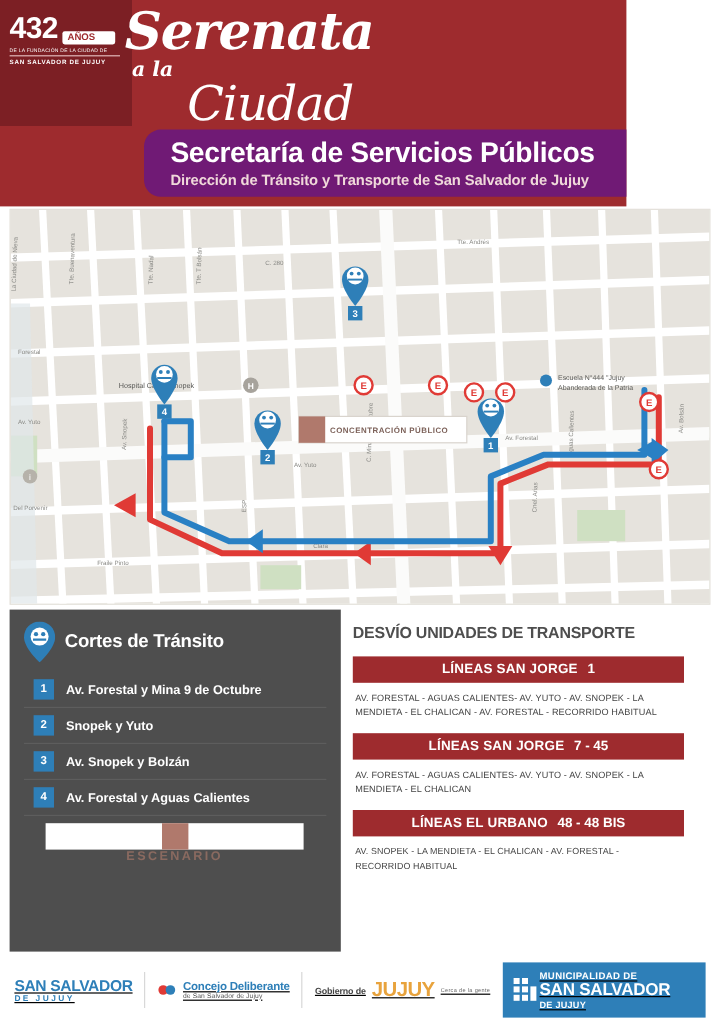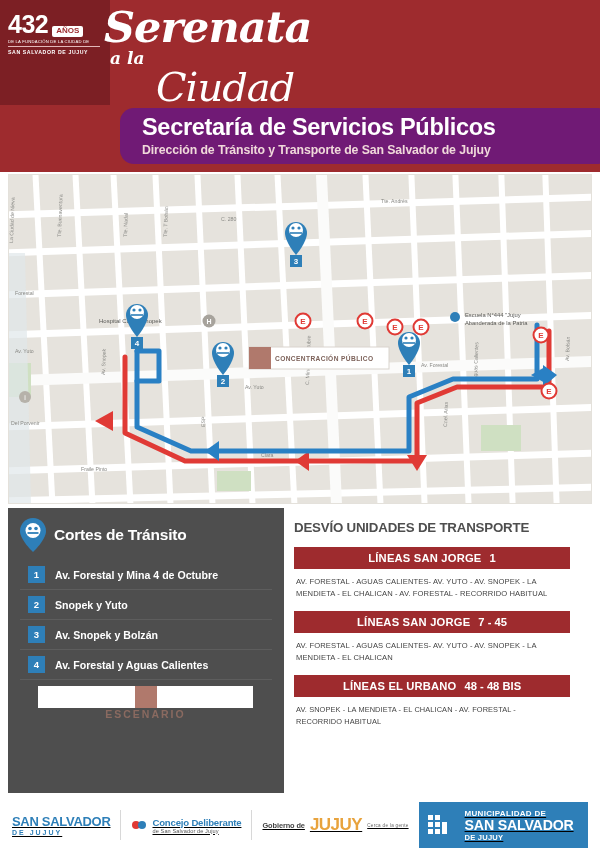--- a/index.html
+++ b/index.html
@@ -5,39 +5,39 @@
   * { box-sizing: border-box; margin: 0; padding: 0; }
   body {
     width: 600px; height: 854px; overflow: hidden;
     font-family: "Liberation Sans", sans-serif;
     background: #ffffff;
   }
   .page { position: relative; width: 600px; height: 854px; }
 
   
   .header {
-    position: relative; width: 600px; height: 172px;
+    position: relative; width: 522px; height: 172px;
     background: #9e2b2e;
     overflow: hidden;
   }
   .header-dark {
     position: absolute; left: 0; top: 0; width: 110px; height: 105px;
     background: #7c1f24;
   }
   .anniv {
     position: absolute; left: 8px; top: 12px; width: 96px;
   }
   .anniv-row { display: flex; align-items: flex-end; gap: 4px; }
   .anniv-num {
     font-size: 25px; font-weight: bold; color: #ffffff; line-height: 1;
     letter-spacing: -0.5px;
   }
   .anniv-anos {
     background: #ffffff; color: #9e2b2e; font-size: 8px; font-weight: bold;
-    padding: 1px 4px 1px 4px; border-radius: 2px; line-height: 1.1;
+    padding: 1px 17px 1px 4px; border-radius: 2px; line-height: 1.1;
   }
   .anniv-sub1 {
     font-size: 4.2px; color: #ffffff; letter-spacing: 0.2px; margin-top: 2px;
     line-height: 1.3;
   }
   .anniv-line {
     width: 92px; height: 1px; background: #e2b7b9; margin: 2px 0 2px 0;
   }
   .anniv-sub2 {
     font-size: 5.2px; color: #ffffff; letter-spacing: 0.6px; font-weight: bold;
@@ -165,21 +165,21 @@
   .logo-1 .l1b { font-size: 7px; font-weight: bold; color: #2e7fb8; letter-spacing: 2px; }
   .logo-sep { width: 1px; height: 30px; background: #d8d8d8; }
   .logo-2 .l2a { font-size: 9.6px; font-weight: bold; color: #2e7fb8; letter-spacing: -0.2px; }
   .logo-2 .l2b { font-size: 5.6px; color: #555; letter-spacing: 0.1px; }
   .logo-3 { text-align: center; }
   .logo-3 .l3a { font-size: 7.4px; font-weight: bold; color: #444; letter-spacing: -0.1px; }
   .logo-3 .l3b { font-size: 17px; font-weight: bold; color: #e8a33d; line-height: 16px; letter-spacing: -0.5px; }
   .logo-3 .l3c { font-size: 4.6px; color: #666; letter-spacing: 0.3px; }
   .logo-4 {
     background: #2e7fb8; height: 46px; flex: 1; display: flex; align-items: center;
-    padding-left: 8px; gap: 16px;
+    padding-left: 8px; gap: 1px;
   }
   .logo-4 .l4txt { color: #ffffff; }
   .logo-4 .l4a { font-size: 8px; font-weight: bold; letter-spacing: 0.3px; }
   .logo-4 .l4b { font-size: 14.2px; font-weight: bold; letter-spacing: -0.2px; line-height: 15px; }
   .logo-4 .l4c { font-size: 7.6px; font-weight: bold; letter-spacing: 0.2px; }
   .grid-icon { width: 22px; height: 26px; position: relative; }
   .concejo-mark { width: 16px; height: 16px; position: relative; }
 </style>
 </head>
 <body>
@@ -394,21 +394,21 @@
           <circle cx="16" cy="10.5" r="1.8" fill="#2e7fb8"></circle>
           <path d="M7.5 15 h11" stroke="#2e7fb8" stroke-width="1.8"></path>
         </svg>
       </div>
       <div class="cortes-title">Cortes de Tránsito</div>
     </div>
 
     <div class="cortes-list">
       <div class="corte-row">
         <div class="corte-num">1</div>
-        <div class="corte-label">Av. Forestal y Mina 4 de Octubre</div>
+        <div class="corte-label">Av. Forestal y Mina 9 de Octubre</div>
       </div>
       <div class="corte-row">
         <div class="corte-num">2</div>
         <div class="corte-label">Snopek y Yuto</div>
       </div>
       <div class="corte-row">
         <div class="corte-num">3</div>
         <div class="corte-label">Av. Snopek y Bolzán</div>
       </div>
       <div class="corte-row">

